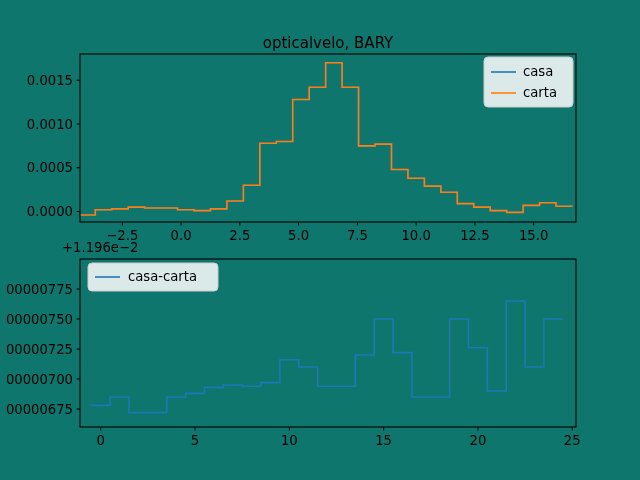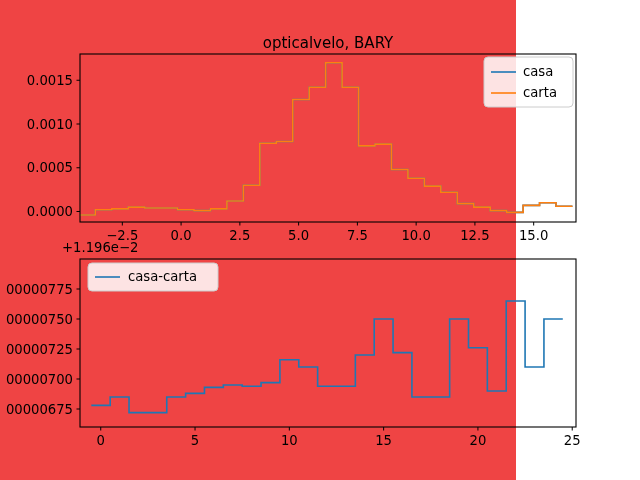--- a/index.html
+++ b/index.html
@@ -10,23 +10,23 @@
   body {
     width: 640px;
     height: 480px;
     font-family: "DejaVu Sans", sans-serif;
     overflow: hidden;
     position: relative;
   }
   #figure {
     position: absolute;
     left: 0; top: 0;
-    width: 516px;
+    width: 640px;
     height: 480px;
-    background: #ef4444;
+    background: #0f766e;
   }
   svg { display: block; }
   .axes-frame {
     fill: none;
     stroke: #000000;
     stroke-width: 1.1;
   }
   .tickline {
     stroke: #000000;
     stroke-width: 1.0;

